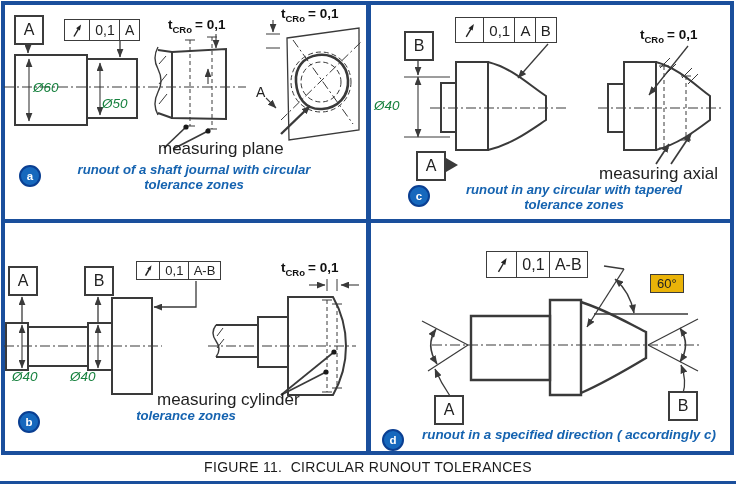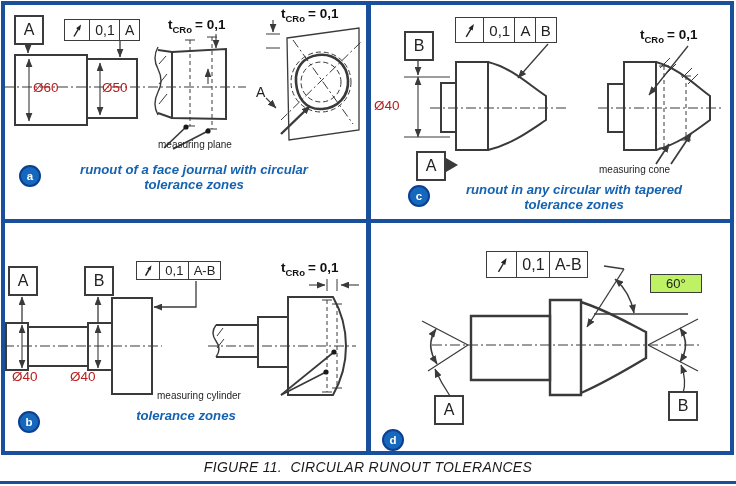--- a/index.html
+++ b/index.html
@@ -2,41 +2,41 @@
 <html><head>
 <meta charset="utf-8">
 <style>
   html,body{margin:0;padding:0;background:#fff;}
   #stage{position:relative;width:736px;height:486px;background:#fff;overflow:hidden;
          font-family:"Liberation Sans", sans-serif;}
   .frame{position:absolute;left:1px;top:1px;width:725px;height:446px;border:4px solid #1a4f9c;background:#fff;}
   .vdiv{position:absolute;left:366px;top:1px;width:5px;height:454px;background:#1a4f9c;}
   .hdiv{position:absolute;left:1px;top:219px;width:733px;height:4px;background:#1a4f9c;}
   .bottomrule{position:absolute;left:0;top:481px;width:736px;height:3px;background:#1a4f9c;}
-  .figcap{position:absolute;left:0;top:459px;width:736px;text-align:center;font-style:italic;
+  .figcap{position:absolute;left:0;top:459px;width:736px;text-align:center;
           font-size:14px;color:#1b1b1b;white-space:pre;letter-spacing:.3px;}
   .qsvg{position:absolute;}
   .datum{position:absolute;width:26px;height:26px;border:2px solid #3c3c3c;background:#fff;
          display:flex;align-items:center;justify-content:center;font-size:16px;color:#222;}
   .fcf{position:absolute;display:flex;background:#8b5cf6;}
   .fcf-cell{border:1.7px solid #3c3c3c;margin-left:-1.7px;display:flex;align-items:center;
             justify-content:center;padding:0 5px;color:#222;background:#fff;}
   .fcf-cell:first-child{margin-left:0;}
   .tcro{position:absolute;font-weight:bold;color:#111;font-size:13.5px;white-space:nowrap;}
   .tcro sub{font-size:9.5px;font-weight:bold;}
   .tcro .eq{margin-left:3px;}
-  .dim{position:absolute;font-size:13.5px;color:#b91c1c;white-space:nowrap;}
-  .mlabel{position:absolute;font-size:10px;color:#1f1f1f;white-space:nowrap;text-align:center;}
+  .dim{position:absolute;font-size:13.5px;color:#15803d;white-space:nowrap;font-style:italic;}
+  .mlabel{position:absolute;font-size:17px;color:#1f1f1f;white-space:nowrap;text-align:center;}
   .axislabel{position:absolute;font-size:14px;color:#222;}
   .badge{position:absolute;width:18px;height:18px;border-radius:50%;background:#1668bd;
          border:2px solid #0a3f92;color:#fff;font-weight:bold;font-size:11.5px;
          display:flex;align-items:center;justify-content:center;}
   .pcap{position:absolute;text-align:center;font-weight:bold;font-style:italic;
         font-size:13.2px;line-height:14.5px;color:#1563b0;}
-  .anglebox{position:absolute;border:1.6px solid #3c3c3c;background:#bef264;padding:1px 15px;
+  .anglebox{position:absolute;border:1.6px solid #3c3c3c;background:#eab308;padding:1px 6px;
             font-size:13px;color:#222;text-align:right;}
   svg line,svg path,svg rect,svg polyline{vector-effect:non-scaling-stroke;}
 </style>
 </head>
 <body>
 
 <div id="stage">
 
   <div class="frame"></div>
   <div class="vdiv"></div>
@@ -99,36 +99,36 @@
       <svg width="13" height="15" viewBox="0 0 13 15">
           <line x1="3" y1="13.5" x2="7.3" y2="6.2" stroke="#222" stroke-width="1.4"></line>
           <polygon points="10.1,1.4 8.9,7.6 5.1,5.3" fill="#222"></polygon>
         </svg>
     </span>
     <span class="fcf-cell">0,1</span>
     <span class="fcf-cell">A</span>
   </div>
 
   <div class="dim" style="left:33px;top:80px">Ø60</div>
-  <div class="dim" style="left:102px;top:80px">Ø50</div>
+  <div class="dim" style="left:102px;top:96px">Ø50</div>
 
   <div class="tcro" style="left:168px;top:17px">
     <span>t</span><sub>CRo</sub><span class="eq">= 0,1</span>
   </div>
   <div class="tcro" style="left:281px;top:6px">
     <span>t</span><sub>CRo</sub><span class="eq">= 0,1</span>
   </div>
 
   <div class="axislabel" style="left:256px;top:84px">A</div>
 
   <div class="mlabel" style="left:158px;top:139px">measuring plane</div>
 
   <span class="badge" style="left:19px;top:165px">a</span>
   <div class="pcap" style="left:36px;top:163px;width:316px">
-    <div>runout of a face journal with circular</div>
+    <div>runout of a shaft journal with circular</div>
     <div>tolerance zones</div>
   </div>
 
   <svg class="qsvg" style="left:372px;top:8px" width="362" height="208" viewBox="0 0 362 208">
     <defs>
       <marker id="arw-c" viewBox="0 0 10 8" refX="9.5" refY="4" markerWidth="9" markerHeight="7" orient="auto-start-reverse" markerUnits="userSpaceOnUse">
           <path d="M0,0 L10,4 L0,8 Z" fill="#3a3a3a"></path>
         </marker>
     </defs>
     <g stroke="#3a3a3a" fill="none">
@@ -177,21 +177,21 @@
     <span class="fcf-cell">A</span>
     <span class="fcf-cell">B</span>
   </div>
 
   <div class="dim" style="left:374px;top:98px">Ø40</div>
 
   <div class="tcro" style="left:640px;top:27px">
     <span>t</span><sub>CRo</sub><span class="eq">= 0,1</span>
   </div>
 
-  <div class="mlabel" style="left:599px;top:164px">measuring cone</div>
+  <div class="mlabel" style="left:599px;top:164px">measuring axial</div>
 
   <span class="badge" style="left:408px;top:185px">c</span>
   <div class="pcap" style="left:424px;top:183px;width:300px">
     <div>runout in any circular with tapered</div>
     <div>tolerance zones</div>
   </div>
 
   <svg class="qsvg" style="left:4px;top:252px" width="360" height="200" viewBox="0 0 360 200">
     <defs>
       <marker id="arw-b" viewBox="0 0 10 8" refX="9.5" refY="4" markerWidth="9" markerHeight="7" orient="auto-start-reverse" markerUnits="userSpaceOnUse">
@@ -303,17 +303,18 @@
     <span class="fcf-cell">0,1</span>
     <span class="fcf-cell">A-B</span>
   </div>
 
   <div class="anglebox" style="left:650px;top:274px">60°</div>
 
   <div class="datum" style="left:434px;top:395px">A</div>
   <div class="datum" style="left:668px;top:391px">B</div>
 
   <span class="badge" style="left:382px;top:429px">d</span>
+  <div class="pcap" style="left:404px;top:428px;width:330px;font-size:13.4px">runout in a specified direction ( accordingly c)</div>
 
   <div class="figcap">FIGURE 11.  CIRCULAR RUNOUT TOLERANCES</div>
   <div class="bottomrule"></div>
 
 </div>
 
 </body></html>

